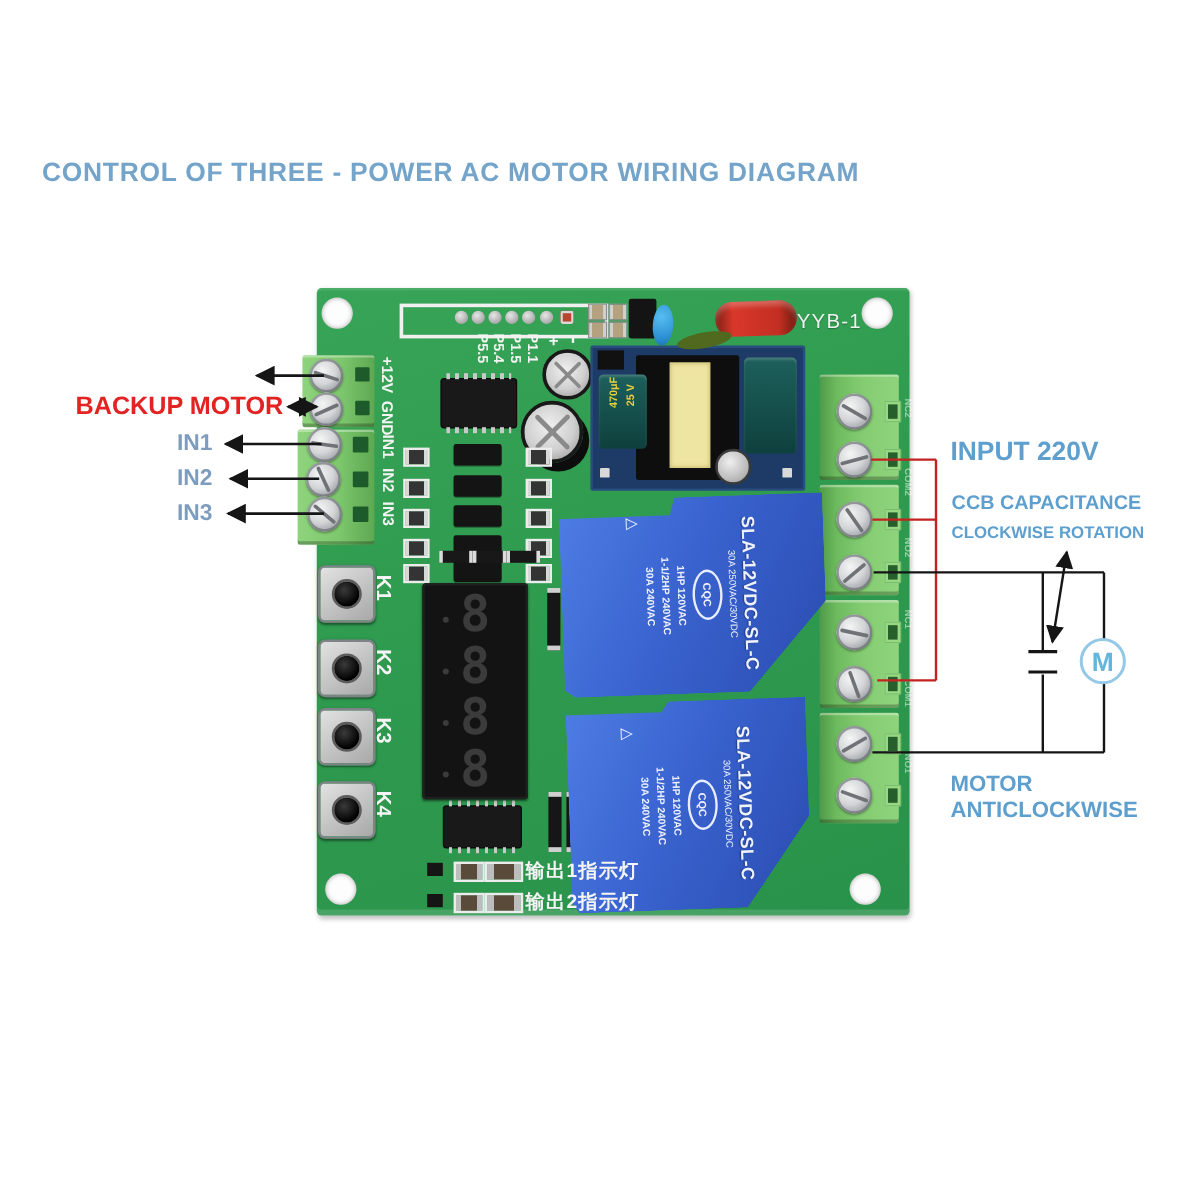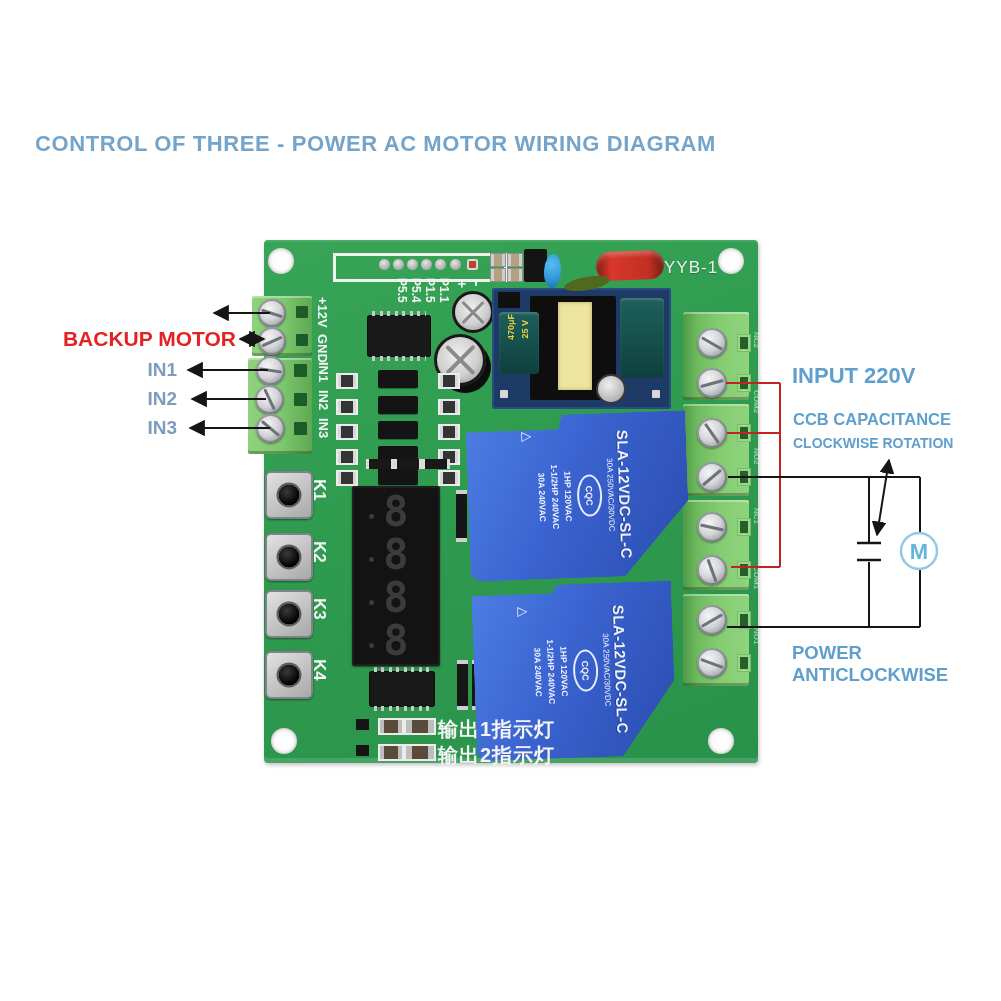--- a/index.html
+++ b/index.html
@@ -119,21 +119,21 @@
   .r-rating{font-size:8px;margin-top:1px;}
   .r-cqc{width:38px;height:21px;border:2px solid #e8edff;border-radius:50%;font-size:9px;font-weight:bold;
          display:flex;align-items:center;justify-content:center;margin:4px 0 3px 0;}
   .r-hp{font-size:8.5px;font-weight:bold;line-height:1.5;}
   .r-tri{align-self:flex-start;margin-left:10px;font-size:13px;line-height:1;}
 
   
   .ledbox{position:absolute;z-index:5;border:2px solid #ececec;
           background:linear-gradient(90deg,#bdbdbd 20%,#5a4a3a 20% 80%,#bdbdbd 80%);}
   .blacksmd{position:absolute;z-index:5;background:#151515;}
-  .cn-lbl{position:absolute;z-index:6;color:#f4f4f4;font-size:20px;font-weight:bold;letter-spacing:1px;}
+  .cn-lbl{position:absolute;z-index:6;color:#f4f4f4;font-size:16px;font-weight:bold;letter-spacing:1px;}
 
   svg.wires{position:absolute;left:0;top:0;z-index:40;pointer-events:none;}
 </style>
 </head>
 <body>
 
 <div class="stage">
 
   <div class="title">CONTROL OF THREE - POWER AC MOTOR WIRING DIAGRAM</div>
 
@@ -336,15 +336,15 @@
   </svg>
 
   <div class="lbl-red" style="left:40px;top:327px;width:196px;">BACKUP MOTOR</div>
   <div class="lbl-in" style="left:100px;top:359px;">IN1</div>
   <div class="lbl-in" style="left:100px;top:388px;">IN2</div>
   <div class="lbl-in" style="left:100px;top:417px;">IN3</div>
 
   <div class="lbl-right" style="left:792px;top:363px;font-size:22px;">INPUT 220V</div>
   <div class="lbl-right" style="left:793px;top:410px;font-size:16.5px;">CCB CAPACITANCE</div>
   <div class="lbl-right" style="left:793px;top:435px;font-size:14px;">CLOCKWISE ROTATION</div>
-  <div class="lbl-right" style="left:792px;top:642px;font-size:18.5px;">POWER ANTICLOCKWISE</div>
+  <div class="lbl-right" style="left:792px;top:642px;font-size:18.5px;">MOTOR ANTICLOCKWISE</div>
 
 </div>
 
 </body></html>

